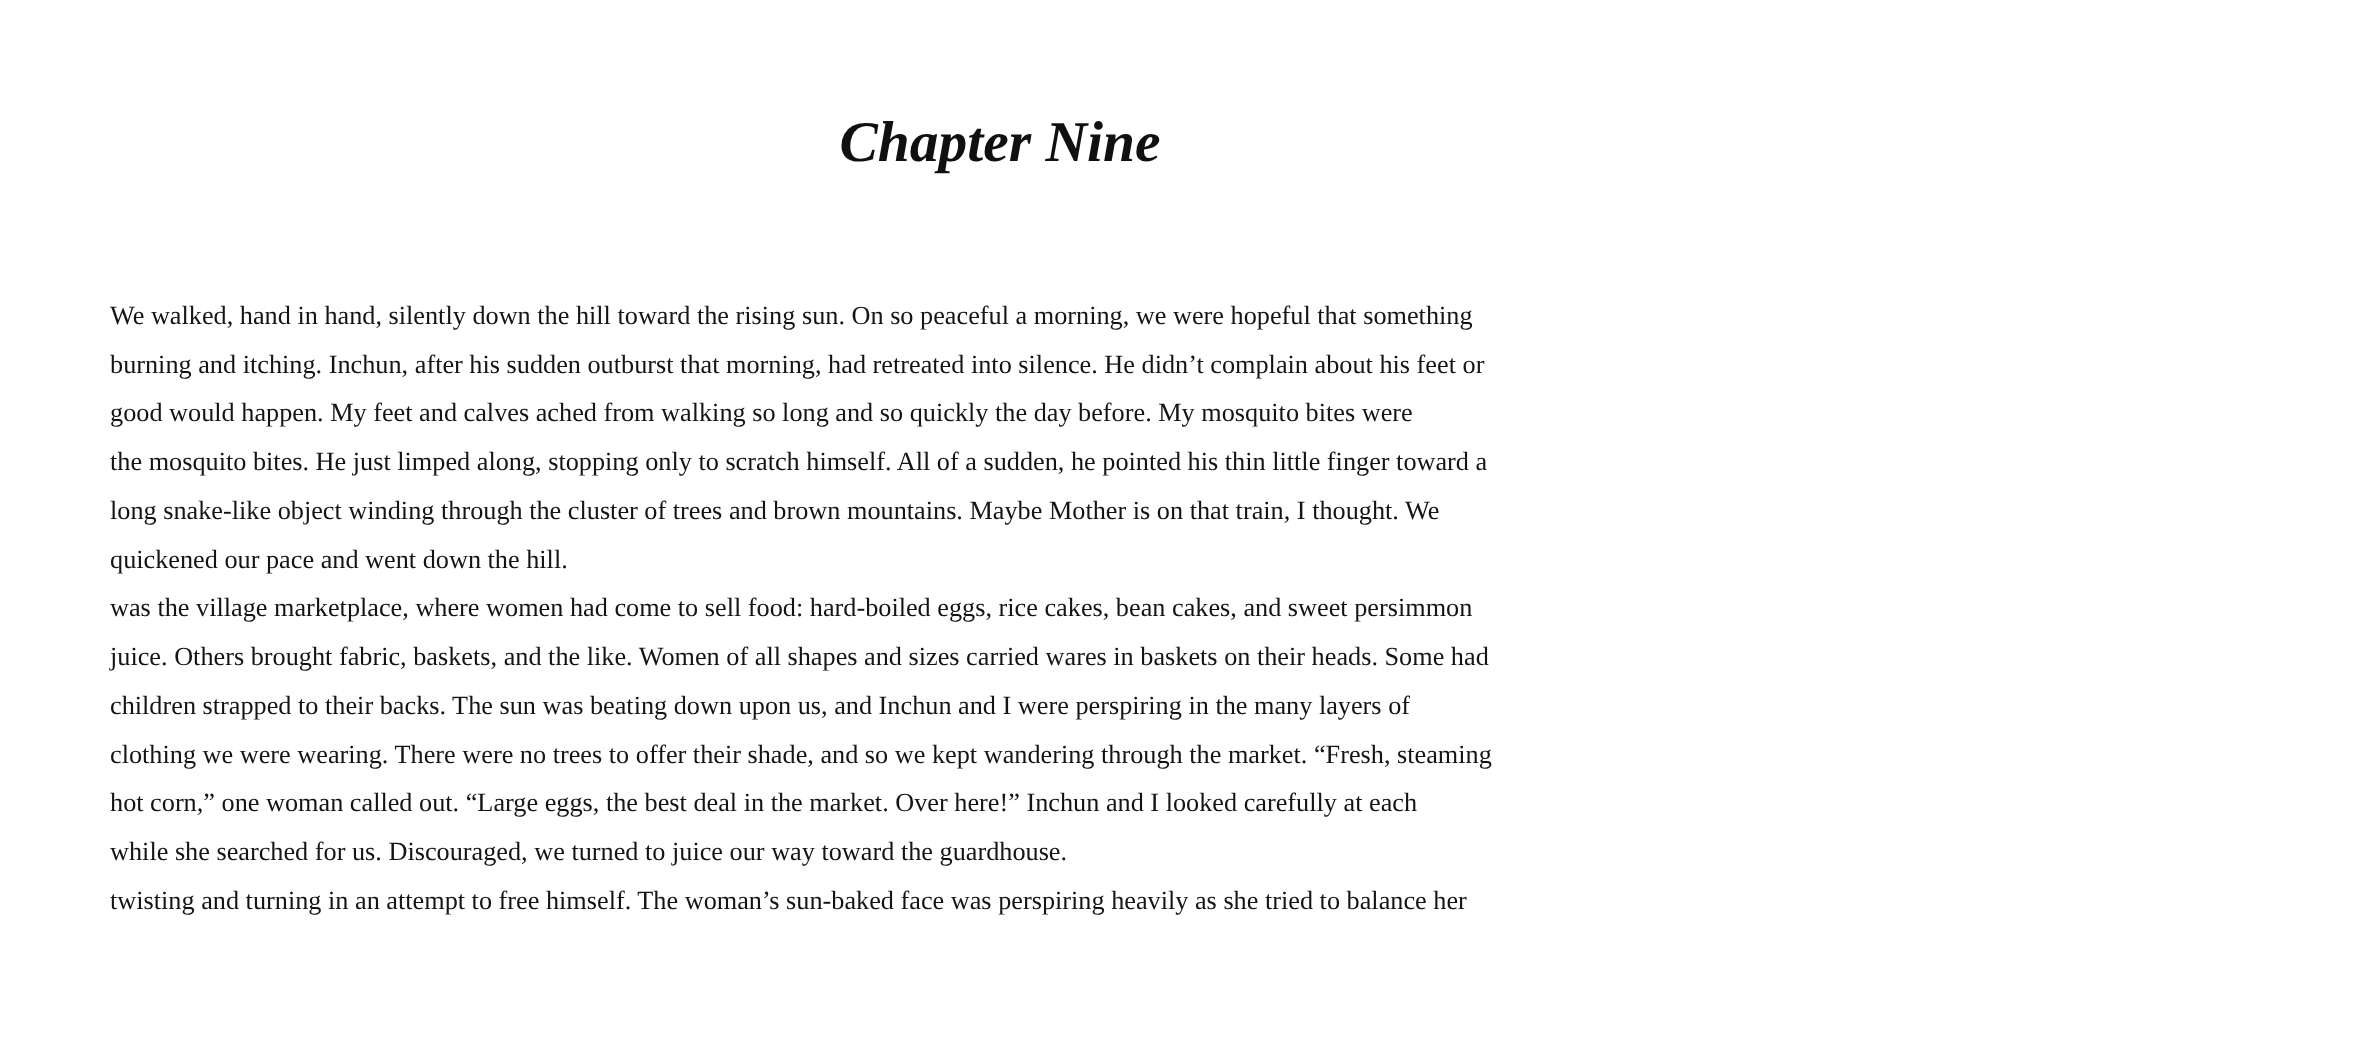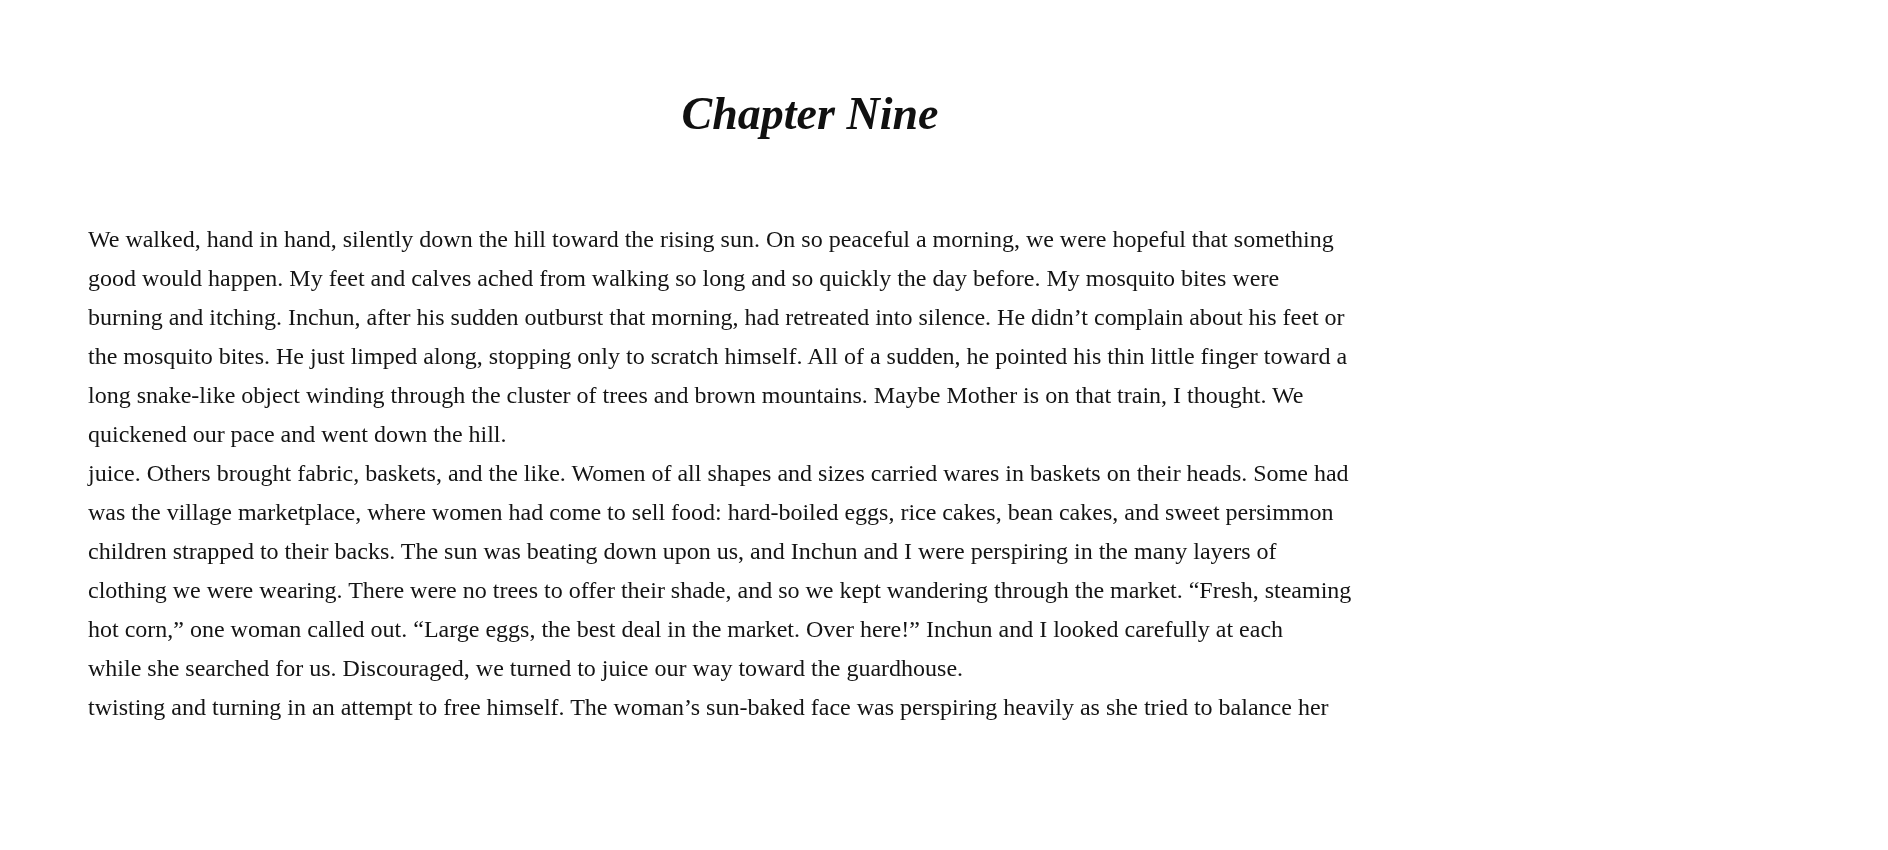--- a/index.html
+++ b/index.html
@@ -9,42 +9,41 @@
   }
   .canvas {
     position: relative;
     width: 1600px;
     height: 850px;
     background: #ffffff;
     overflow: hidden;
     font-family: "Liberation Serif", "DejaVu Serif", serif;
     color: #141414;
     cursor: grab;
-    padding-left: 20px;
   }
   .chapter-title {
     position: absolute;
     top: 88px;
     left: 0;
     right: 0;
     margin: 0;
     text-align: center;
     font-family: "Liberation Serif", "DejaVu Serif", serif;
     font-style: italic;
     font-weight: bold;
     font-size: 46px;
     line-height: 1.15;
     color: #101010;
   }
   .content {
     position: absolute;
-    top: 220px;
+    top: 233px;
     left: 88px;
     width: 1716px;
-    font-size: 24px;
+    font-size: 21px;
     line-height: 39px;
   }
   .para { margin: 0; padding: 0; }
   .line { white-space: nowrap; }
   .indent { padding-left: 32px; }
 
   
   .click-ring {
     position: absolute;
     left: 1773px;
@@ -69,30 +68,30 @@
 <body>
 
 <div class="canvas">
 
   <h1 class="chapter-title">Chapter Nine</h1>
 
   <div class="content">
 
     <div class="para">
       <div class="line">We walked, hand in hand, silently down the hill toward the rising sun. On so peaceful a morning, we were hopeful that something</div>
+      <div class="line">burning and itching. Inchun, after his sudden outburst that morning, had retreated into silence. He didn’t complain about his feet or</div>
       <div class="line">good would happen. My feet and calves ached from walking so long and so quickly the day before. My mosquito bites were</div>
-      <div class="line">burning and itching. Inchun, after his sudden outburst that morning, had retreated into silence. He didn’t complain about his feet or</div>
       <div class="line">the mosquito bites. He just limped along, stopping only to scratch himself. All of a sudden, he pointed his thin little finger toward a</div>
       <div class="line">long snake-like object winding through the cluster of trees and brown mountains. Maybe Mother is on that train, I thought. We</div>
       <div class="line">quickened our pace and went down the hill.</div>
     </div>
 
     <div class="para">
+      <div class="line">was the village marketplace, where women had come to sell food: hard-boiled eggs, rice cakes, bean cakes, and sweet persimmon</div>
       <div class="line">juice. Others brought fabric, baskets, and the like. Women of all shapes and sizes carried wares in baskets on their heads. Some had</div>
-      <div class="line">was the village marketplace, where women had come to sell food: hard-boiled eggs, rice cakes, bean cakes, and sweet persimmon</div>
       <div class="line">children strapped to their backs. The sun was beating down upon us, and Inchun and I were perspiring in the many layers of</div>
       <div class="line">clothing we were wearing. There were no trees to offer their shade, and so we kept wandering through the market. “Fresh, steaming</div>
       <div class="line">hot corn,” one woman called out. “Large eggs, the best deal in the market. Over here!” Inchun and I looked carefully at each</div>
       <div class="line">while she searched for us. Discouraged, we turned to juice our way toward the guardhouse.</div>
     </div>
 
     <div class="para">
       <div class="line">twisting and turning in an attempt to free himself. The woman’s sun-baked face was perspiring heavily as she tried to balance her</div>
     </div>
 

